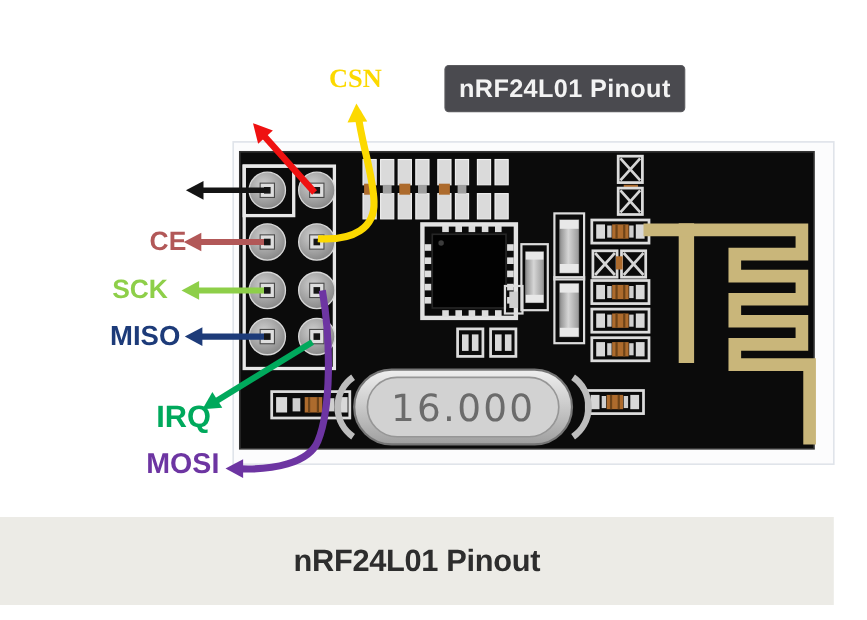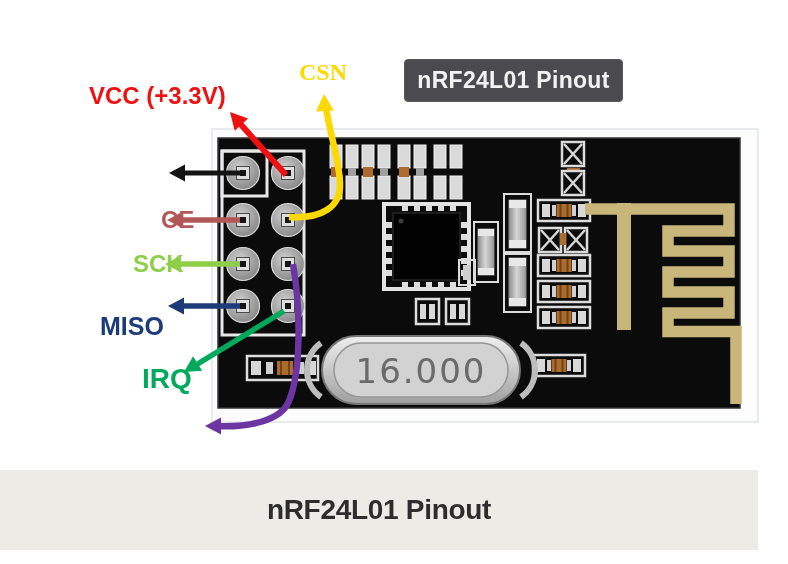--- a/index.html
+++ b/index.html
@@ -4,22 +4,22 @@
 <style>
   html,body{margin:0;padding:0;background:#ffffff;}
   .stage{position:relative;width:788px;height:564px;background:#ffffff;overflow:hidden;
          font-family:"Liberation Sans",sans-serif;}
   .stage svg{position:absolute;left:0;top:0;}
   .pin-label{position:absolute;font-weight:bold;white-space:nowrap;line-height:1.05;}
   .lbl-ground{left:80px;top:160px;font-size:25px;}
   .lbl-vcc{left:89px;top:83px;font-size:24px;}
   .lbl-csn{left:299px;top:60px;font-size:24px;}
   .lbl-ce{left:136px;top:207px;font-size:24px;}
-  .lbl-sck{left:133px;top:251px;font-size:24px;}
-  .lbl-miso{left:100px;top:293px;font-size:25px;margin-top:20px;}
+  .lbl-sck{left:102px;top:251px;font-size:24px;}
+  .lbl-miso{left:100px;top:293px;font-size:25px;}
   .lbl-irq{left:142px;top:364px;font-size:28px;}
   .lbl-mosi{left:133px;top:408px;font-size:26px;}
   .badge{position:absolute;left:404px;top:59px;width:219px;height:43px;border-radius:4px;
          display:flex;align-items:center;justify-content:center;color:#f3f3f3;
          font-size:23px;font-weight:600;letter-spacing:.3px;border:1px solid #5a5a5e;box-sizing:border-box;}
   .caption-bar{position:absolute;left:0;top:470px;width:758px;height:80px;
          display:flex;align-items:center;justify-content:center;}
   .caption-text{font-size:28px;font-weight:bold;color:#2d2d2d;letter-spacing:-.3px;}
 </style>
 </head>
@@ -235,26 +235,26 @@
   <g>
     <line x1="284" y1="311" x2="191" y2="368" stroke-width="5.5" stroke="#00a95c"></line>
     <polygon points="0,0 16,-8.5 16,8.5" transform="translate(184,372) rotate(-32)" fill="#00a95c"></polygon>
   </g>
   <g>
     <path d="M 293 264 C 301 310 301 372 289 401 C 281 421 248 428 214 426" fill="none" stroke-width="6.5" stroke="#6d35a2"></path>
     <polygon points="0,0 16,-8.5 16,8.5" transform="translate(205,426)" fill="#6d35a2"></polygon>
   </g>
 </svg>
 
-<div class="pin-label lbl-vcc" style="color: rgb(239, 17, 17);">VCC (+3.3V)</div>
 <div class="pin-label lbl-csn" style="color: rgb(252, 217, 0); font-family: Liberation Serif, serif;">CSN</div>
-<div class="pin-label lbl-ce" style="color: rgb(178, 88, 88); margin-left: 25px;">CE</div>
+<div class="pin-label lbl-ce" style="color: rgb(178, 88, 88);">CE</div>
 <div class="pin-label lbl-sck" style="color: rgb(142, 207, 73);">SCK</div>
 <div class="pin-label lbl-miso" style="color: rgb(29, 59, 121);">MISO</div>
 <div class="pin-label lbl-irq" style="color: rgb(0, 169, 92);">IRQ</div>
+<div class="pin-label lbl-mosi" style="color: rgb(109, 53, 162);">MOSI</div>
 
 <div class="badge" style="background: rgb(74, 74, 79);">nRF24L01 Pinout</div>
 
 <div class="caption-bar" style="background: rgb(236, 235, 230);">
   <div class="caption-text">nRF24L01 Pinout</div>
 </div>
 
 </div>
 
 </body></html>

